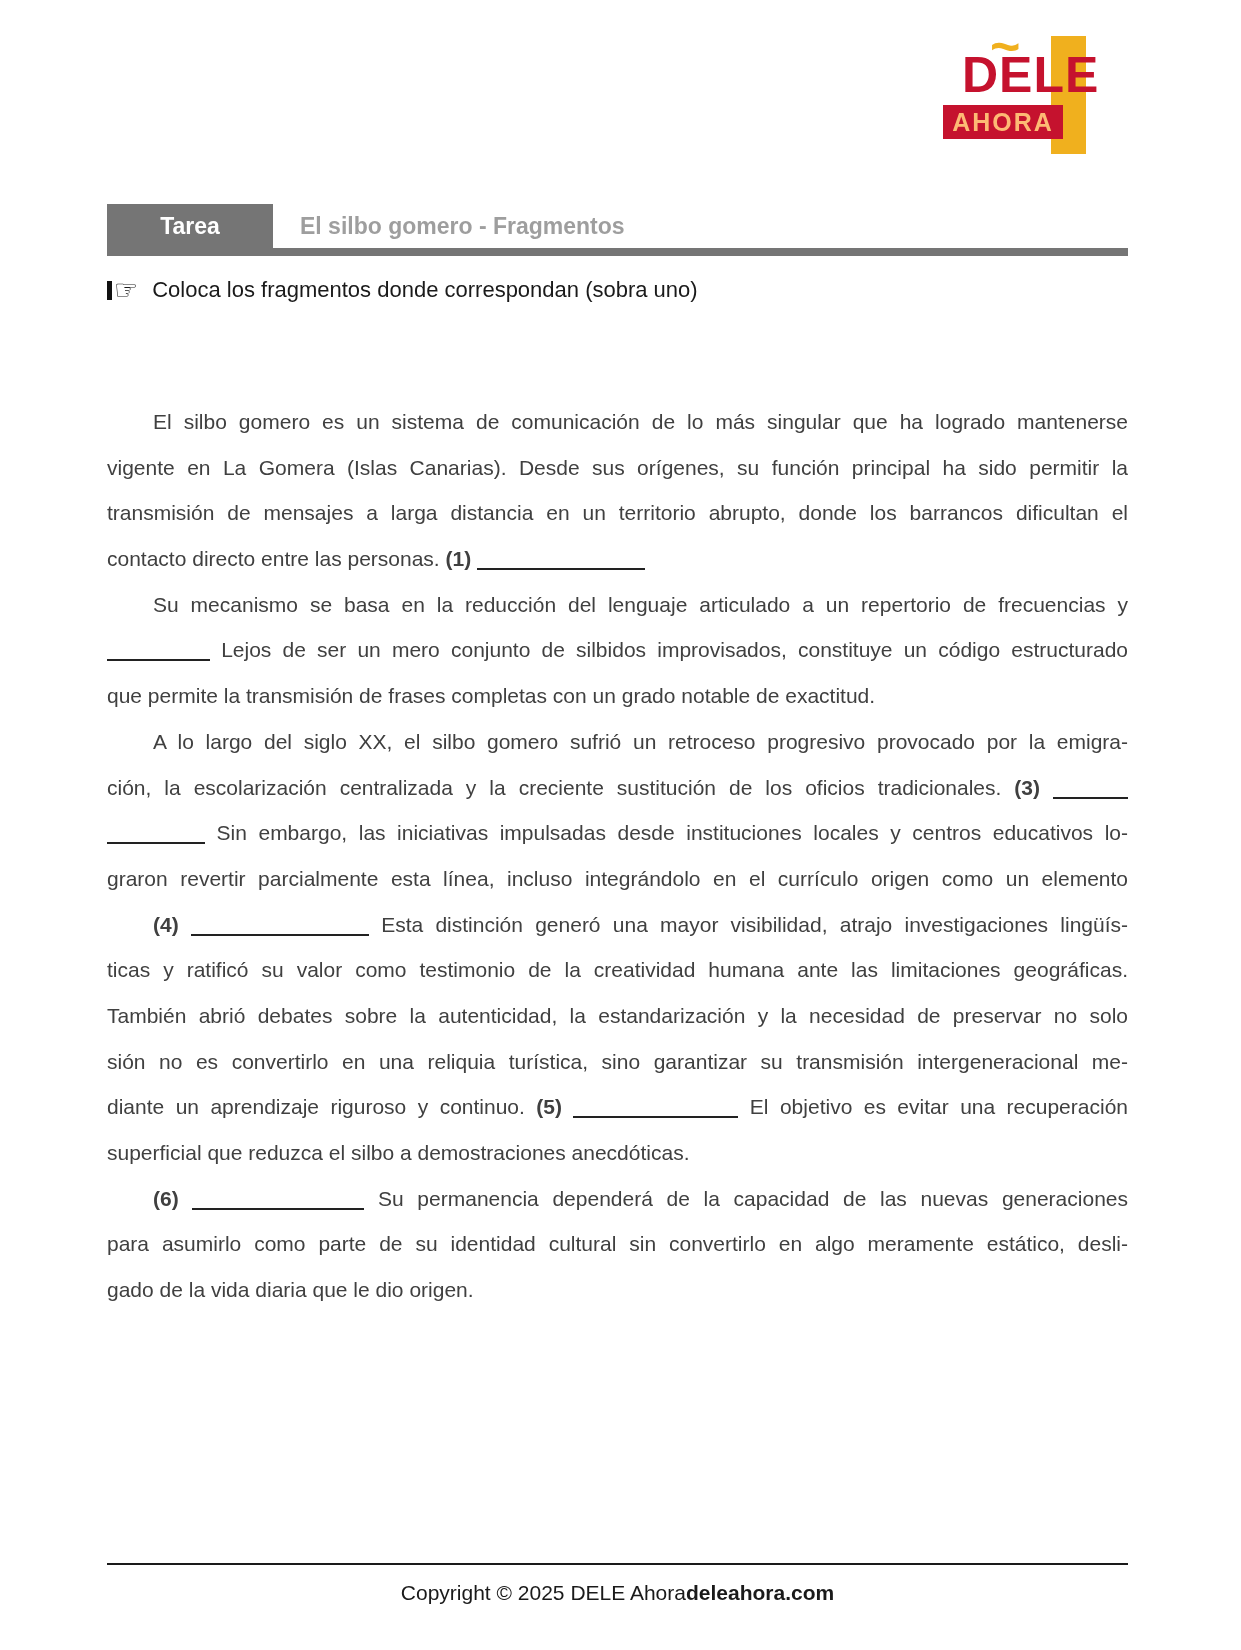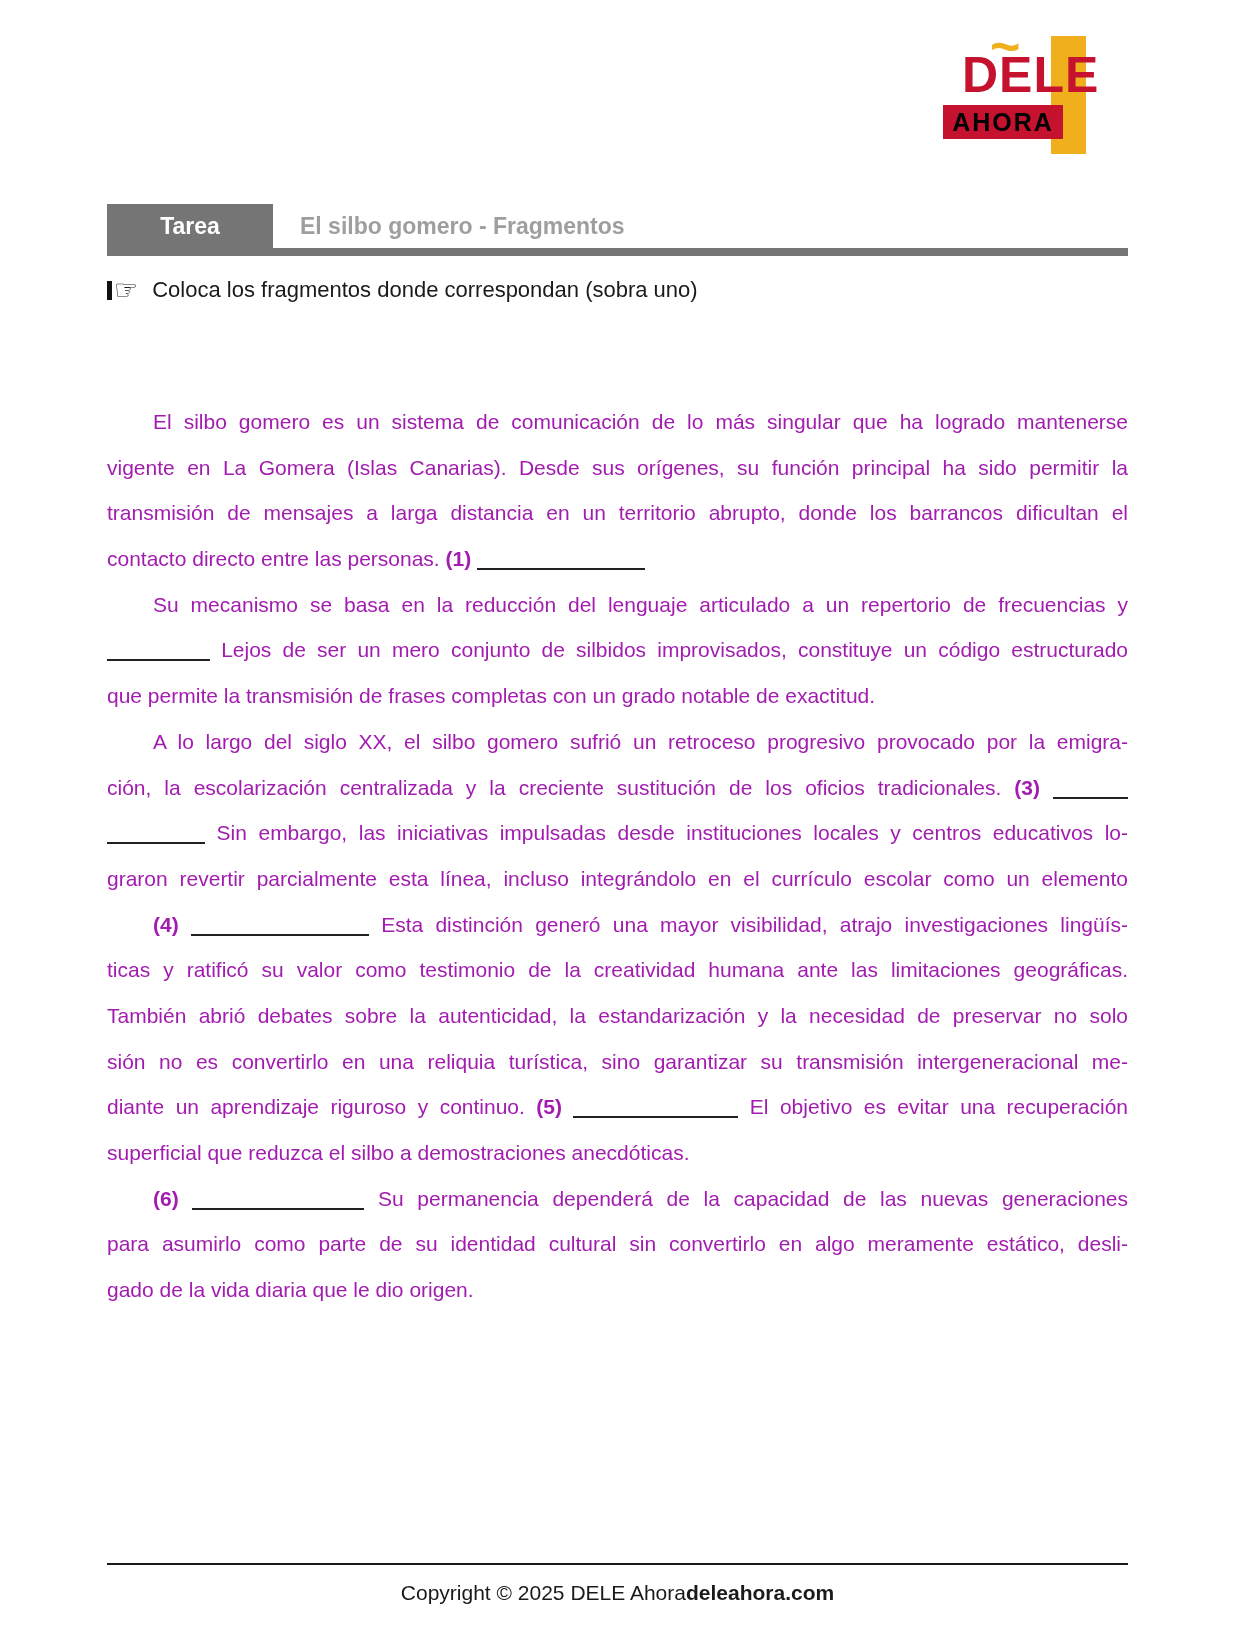--- a/index.html
+++ b/index.html
@@ -21,21 +21,21 @@
     position:absolute; left:21px; top:14px; z-index:1;
     font-size:50px; font-weight:bold; letter-spacing:1px; line-height:1;
   }
   .logo-tilde {
     position:absolute; left:49px; top:-16px; z-index:2;
     font-size:52px; font-weight:bold; line-height:1;
   }
   .logo-ahora {
     position:absolute; left:2px; top:69px; z-index:2;
     width:120px; height:34px; line-height:34px; text-align:center;
-    color:#000000; font-size:25px; font-weight:bold; letter-spacing:2px;
+    color:#fdba74; font-size:25px; font-weight:bold; letter-spacing:2px;
   }
 
   
   .tab {
     position:absolute; left:107px; top:204px; width:166px; height:44px;
     color:#ffffff; font-size:23px; font-weight:bold;
     text-align:center; line-height:44px;
   }
   .doc-title {
     position:absolute; left:300px; top:204px; height:44px; line-height:44px;
@@ -55,21 +55,21 @@
     display:inline-flex; align-items:center;
   }
   .hand-icon::before {
     content:""; display:inline-block; width:5px; height:19px;
     background:#111; margin-right:2px;
   }
 
   
   .body-text {
     position:absolute; left:107px; top:399px; width:1021px;
-    font-size:21px; color:#a21caf;
+    font-size:21px; color:#404040;
   }
   .line { height:45.7px; line-height:45.7px; white-space:normal; }
   .line.just { text-align:justify; text-align-last:justify; }
   .line.indent { padding-left:46px; }
   .bnum { font-weight:bold; }
   .blank {
     display:inline-block; height:1.05em; margin-bottom:-4px;
     border-bottom:2px solid #222222;
   }
 
@@ -107,21 +107,21 @@
       <div class="line just indent"><span>El silbo gomero es un sistema de comunicación de lo más singular que ha logrado mantenerse</span></div>
       <div class="line just"><span>vigente en La Gomera (Islas Canarias). Desde sus orígenes, su función principal ha sido permitir la</span></div>
       <div class="line just"><span>transmisión de mensajes a larga distancia en un territorio abrupto, donde los barrancos dificultan el</span></div>
       <div class="line"><span>contacto directo entre las personas. </span><span class="bnum">(1)</span><span>  </span><span class="blank" style="width: 168px;"></span></div>
       <div class="line just indent"><span>Su mecanismo se basa en la reducción del lenguaje articulado a un repertorio de frecuencias y</span></div>
       <div class="line just"><span class="blank" style="width: 103px;"></span><span> Lejos de ser un mero conjunto de silbidos improvisados, constituye un código estructurado</span></div>
       <div class="line"><span>que permite la transmisión de frases completas con un grado notable de exactitud.</span></div>
       <div class="line just indent"><span>A lo largo del siglo XX, el silbo gomero sufrió un retroceso progresivo provocado por la emigra-</span></div>
       <div class="line just"><span>ción, la escolarización centralizada y la creciente sustitución de los oficios tradicionales. </span><span class="bnum">(3)</span><span>  </span><span class="blank" style="width: 75px;"></span></div>
       <div class="line just"><span class="blank" style="width: 98px;"></span><span> Sin embargo, las iniciativas impulsadas desde instituciones locales y centros educativos lo-</span></div>
-      <div class="line just"><span>graron revertir parcialmente esta línea, incluso integrándolo en el currículo escolar como un elemento</span></div>
+      <div class="line just"><span>graron revertir parcialmente esta línea, incluso integrándolo en el currículo origen como un elemento</span></div>
       <div class="line just indent"><span class="bnum">(4)</span><span>  </span><span class="blank" style="width: 178px;"></span><span> Esta distinción generó una mayor visibilidad, atrajo investigaciones lingüís-</span></div>
       <div class="line just"><span>ticas y ratificó su valor como testimonio de la creatividad humana ante las limitaciones geográficas.</span></div>
       <div class="line just"><span>También abrió debates sobre la autenticidad, la estandarización y la necesidad de preservar no solo</span></div>
       <div class="line just"><span>sión no es convertirlo en una reliquia turística, sino garantizar su transmisión intergeneracional me-</span></div>
       <div class="line just"><span>diante un aprendizaje riguroso y continuo. </span><span class="bnum">(5)</span><span>  </span><span class="blank" style="width: 165px;"></span><span> El objetivo es evitar una recuperación</span></div>
       <div class="line"><span>superficial que reduzca el silbo a demostraciones anecdóticas.</span></div>
       <div class="line just indent"><span class="bnum">(6)</span><span>  </span><span class="blank" style="width: 172px;"></span><span> Su permanencia dependerá de la capacidad de las nuevas generaciones</span></div>
       <div class="line just"><span>para asumirlo como parte de su identidad cultural sin convertirlo en algo meramente estático, desli-</span></div>
       <div class="line"><span>gado de la vida diaria que le dio origen.</span></div>
     </div>

